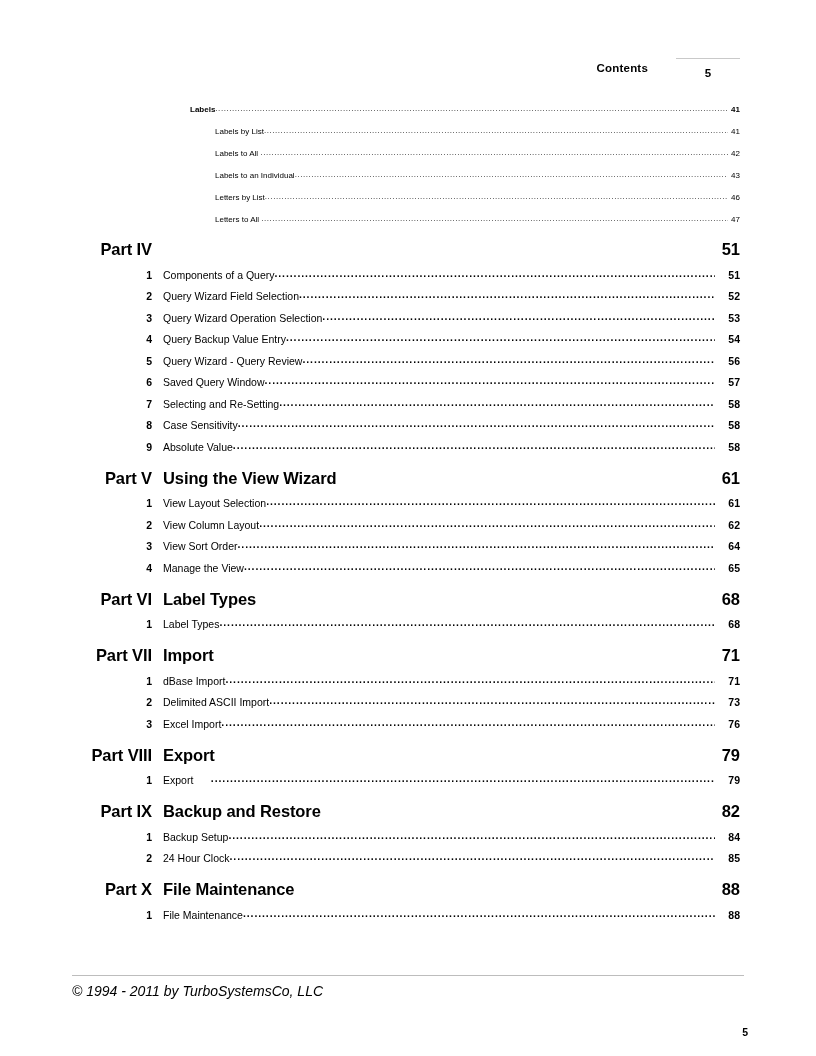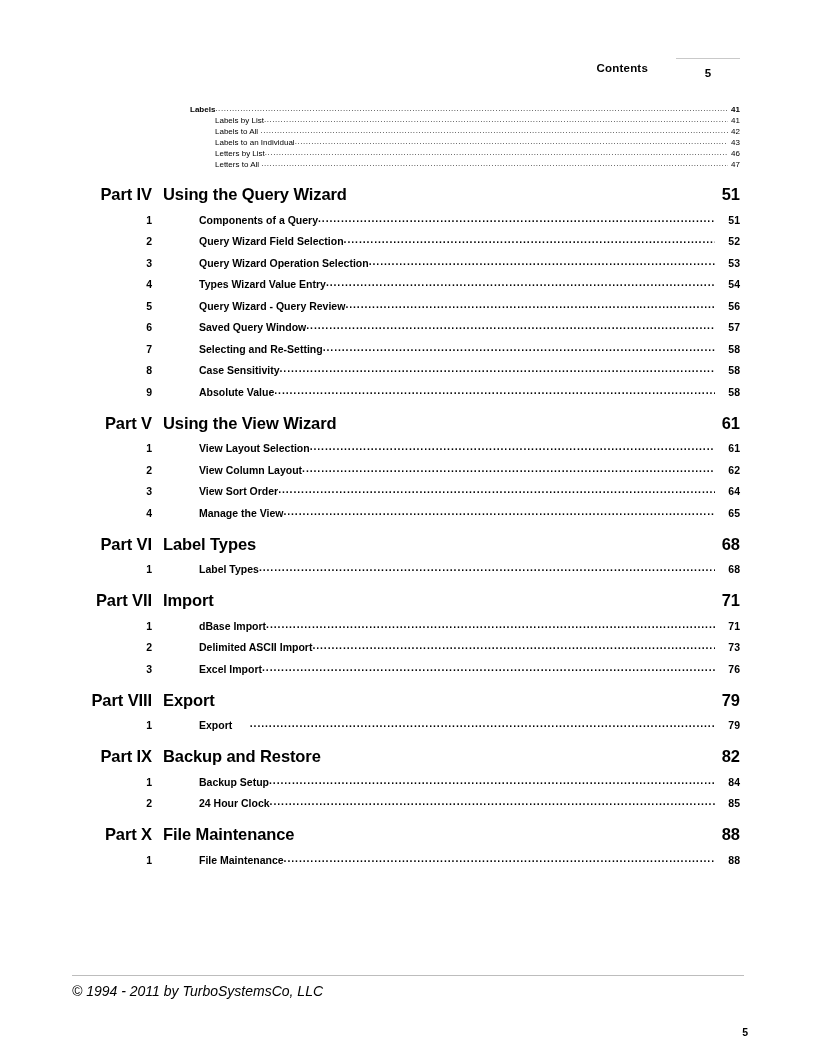--- a/index.html
+++ b/index.html
@@ -120,22 +120,21 @@
   
   .row.chapter {
     margin-top: 9.5px;
   }
   .row.chapter .gutter {
     font-size: 10.5px;
     font-weight: bold;
   }
   .row.chapter .title-cell {
     font-size: 10.5px;
-    font-weight: bold;
-    margin-left: 36px;
+    font-weight: normal;
   }
   .row.chapter .leader {
     font-size: 10.5px;
     font-weight: bold;
   }
   .row.chapter .pagenum {
     font-size: 10.5px;
     font-weight: bold;
     min-width: 22px;
   }
@@ -155,21 +154,21 @@
     top: -1px;
   }
   .row.topic-bold .leader::after { letter-spacing: 0.55px; }
   .row.topic-bold .pagenum {
     font-size: 8px;
     font-weight: bold;
   }
 
   
   .row.topic {
-    margin-top: 2px;
+    margin-top: 13px;
     align-items: center;
   }
   .row.topic .gutter { width: 215px; flex: 0 0 215px; }
   .row.topic .title-cell {
     font-size: 8px;
     font-weight: normal;
     padding-left: 0;
   }
   .row.topic .leader {
     font-size: 8px;
@@ -245,21 +244,20 @@
       <div class="pagenum">46</div>
     </div>
     <div class="row topic">
       <div class="gutter"></div>
       <div class="title-cell">Letters to All </div>
       <div class="leader"></div>
       <div class="pagenum">47</div>
     </div>
     <div class="row part">
       <div class="gutter">Part IV</div>
-      <div class="title-cell">Using the Query Wizard</div>
       <div class="leader"></div>
       <div class="pagenum">51</div>
     </div>
     <div class="row chapter">
       <div class="gutter">1</div>
       <div class="title-cell">Components of a Query</div>
       <div class="leader"></div>
       <div class="pagenum">51</div>
     </div>
     <div class="row chapter">
@@ -269,21 +267,21 @@
       <div class="pagenum">52</div>
     </div>
     <div class="row chapter">
       <div class="gutter">3</div>
       <div class="title-cell">Query Wizard Operation Selection</div>
       <div class="leader"></div>
       <div class="pagenum">53</div>
     </div>
     <div class="row chapter">
       <div class="gutter">4</div>
-      <div class="title-cell">Types Wizard Value Entry</div>
+      <div class="title-cell">Query Backup Value Entry</div>
       <div class="leader"></div>
       <div class="pagenum">54</div>
     </div>
     <div class="row chapter">
       <div class="gutter">5</div>
       <div class="title-cell">Query Wizard - Query Review</div>
       <div class="leader"></div>
       <div class="pagenum">56</div>
     </div>
     <div class="row chapter">

